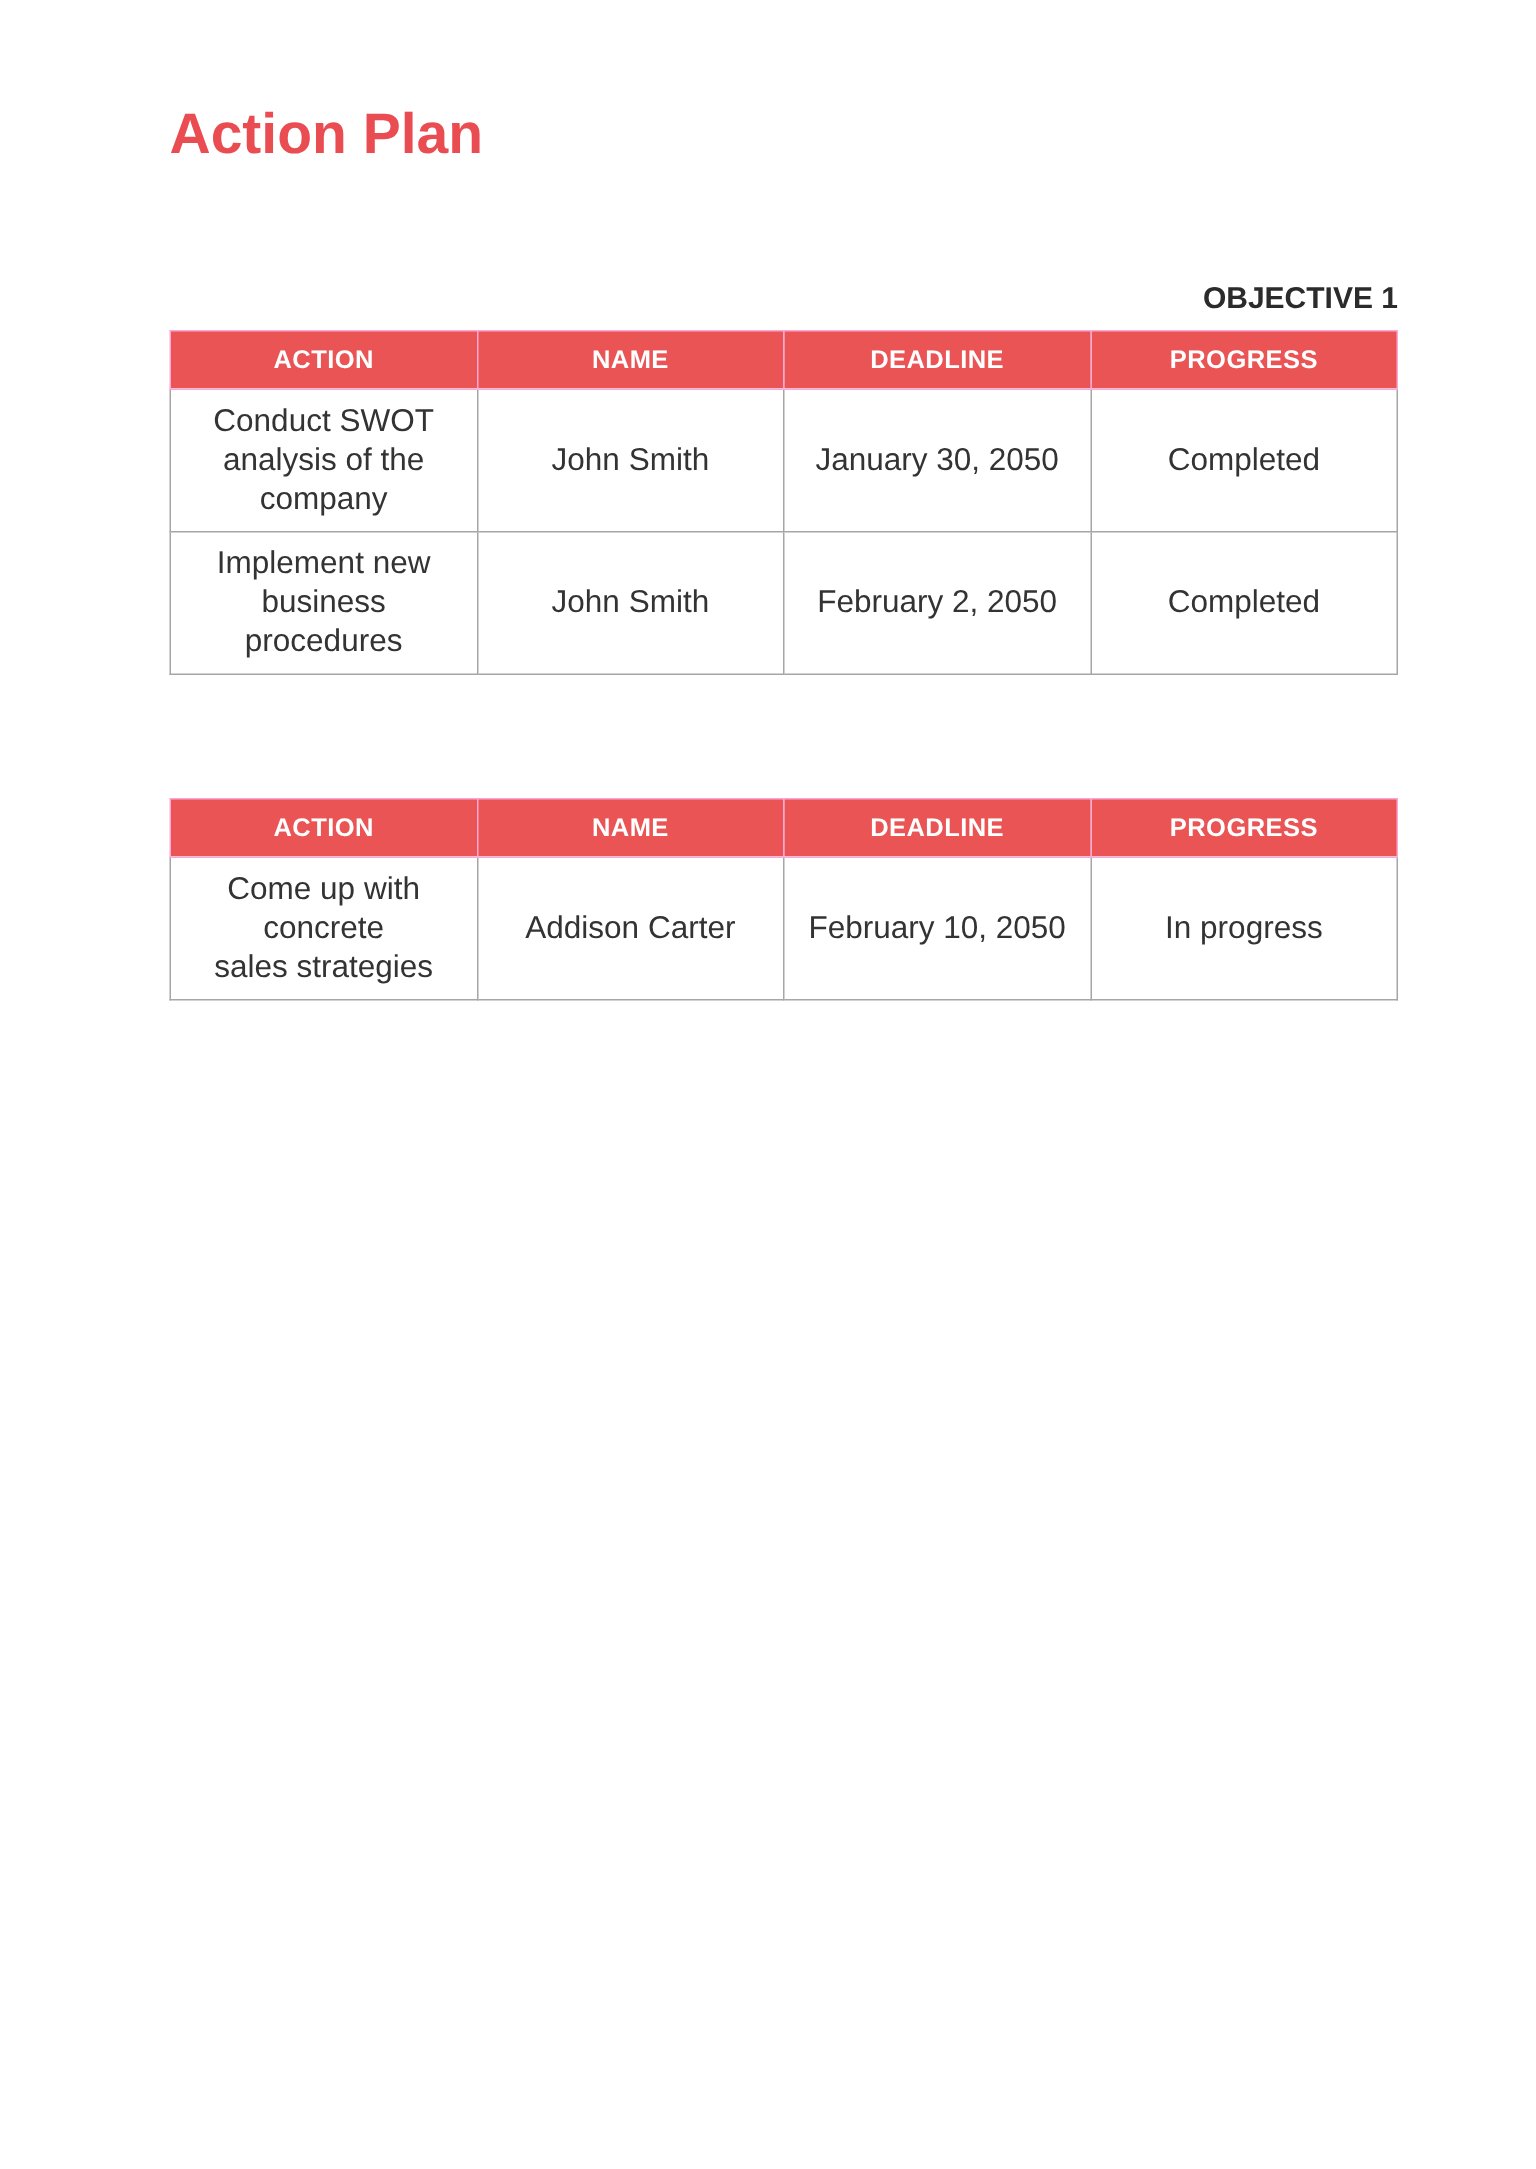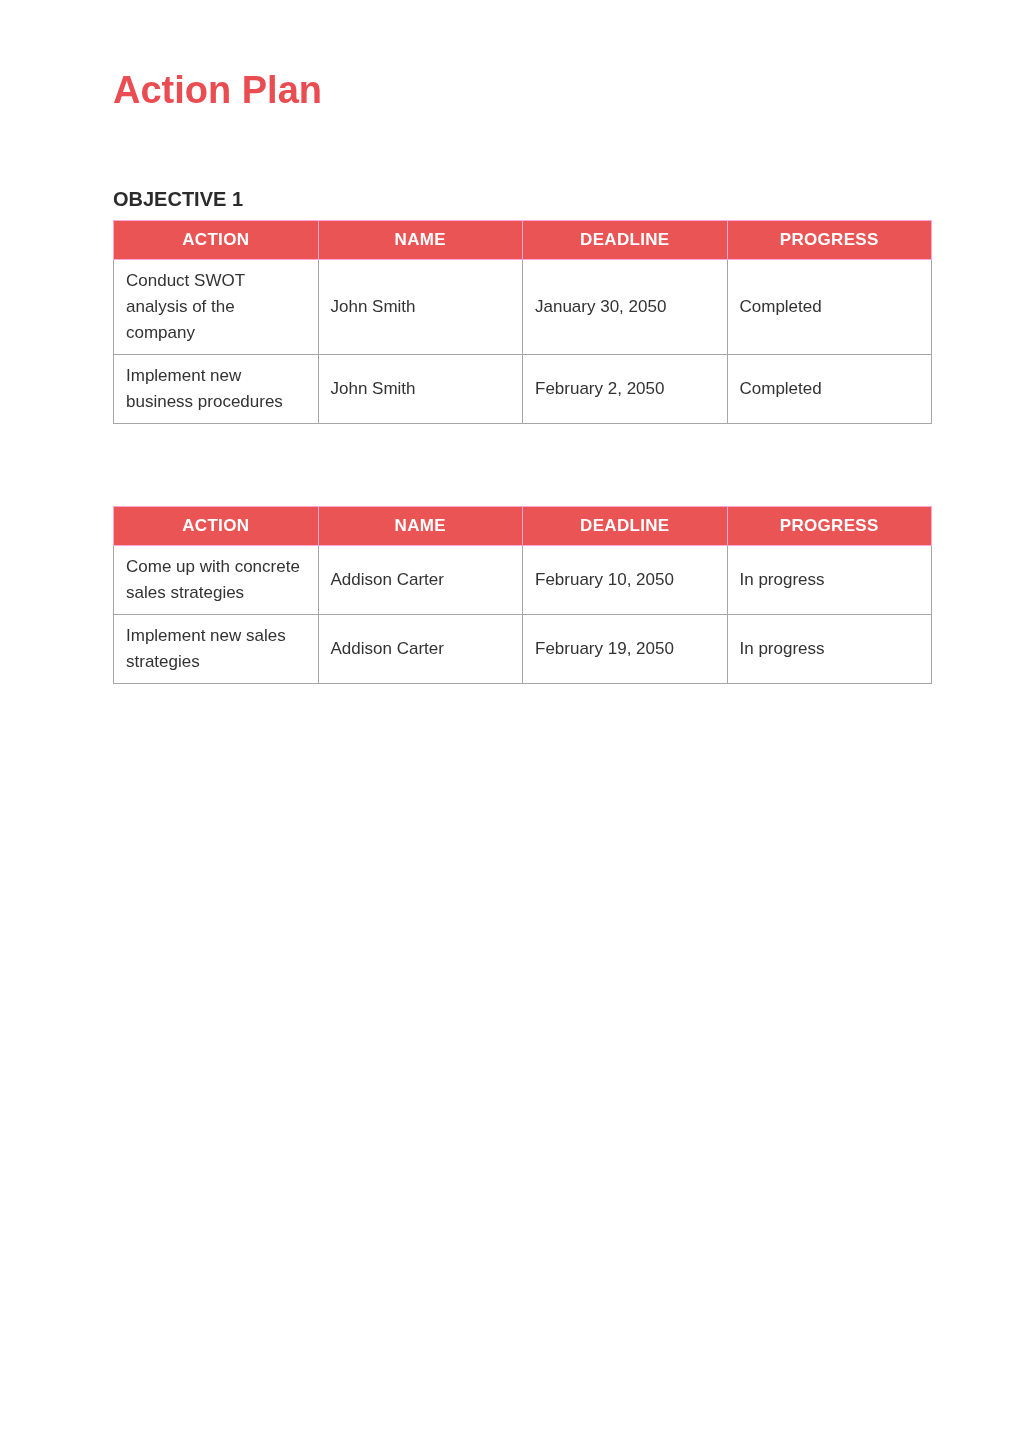--- a/index.html
+++ b/index.html
@@ -24,21 +24,21 @@
     font-weight: bold;
     color: var(--accent-red, #e94d52);
     text-align: left;
   }
   .objective-heading {
     margin: 0 0 8px 0;
     font-size: 20px;
     line-height: 26px;
     font-weight: bold;
     color: #2b2b2b;
-    text-align: left;
+    text-align: right;
   }
   .objective-subtitle {
     margin: 0 0 72px 0;
     font-size: 20px;
     line-height: 30px;
     font-weight: normal;
     color: #2f2f2f;
     text-align: center;
   }
   table.plan-table {
@@ -51,22 +51,23 @@
     background: var(--table-header-bg, #ea5455);
     color: var(--table-header-text, #ffffff);
     font-size: 17px;
     font-weight: bold;
     letter-spacing: 0.3px;
     text-align: center;
     padding: 9px 6px;
     border: 1px solid #f9a8d4;
   }
   table.plan-table td {
-    font-size: 17px;
+    font-size: 21px;
     color: var(--body-text, #333333);
+    text-align: center;
     vertical-align: middle;
     padding: 8px 12px;
     line-height: 26px;
     border: 1px solid var(--table-border, #a6a6a6);
     white-space: pre-line;
     background: #ffffff;
   }
 </style>
 </head>
 <body>
@@ -119,24 +120,17 @@
         </tr>
       </thead>
       <tbody>
         <tr>
           <td>Come up with concrete
 sales strategies</td>
           <td>Addison Carter</td>
           <td>February 10, 2050</td>
           <td>In progress</td>
         </tr>
-        <tr>
-          <td>Implement new sales
-strategies</td>
-          <td>Addison Carter</td>
-          <td>February 19, 2050</td>
-          <td>In progress</td>
-        </tr>
       </tbody>
     </table>
   </section>
 
 </div>
 
 </body></html>

